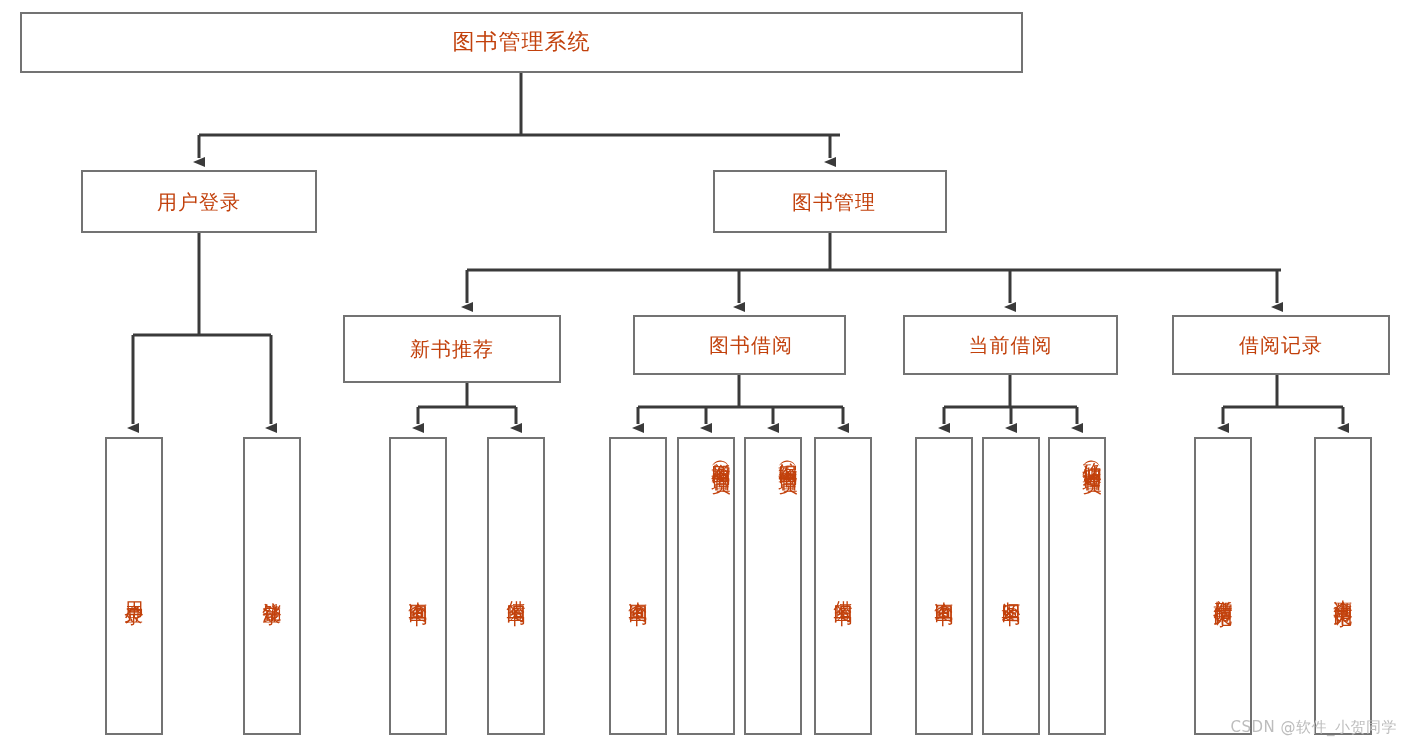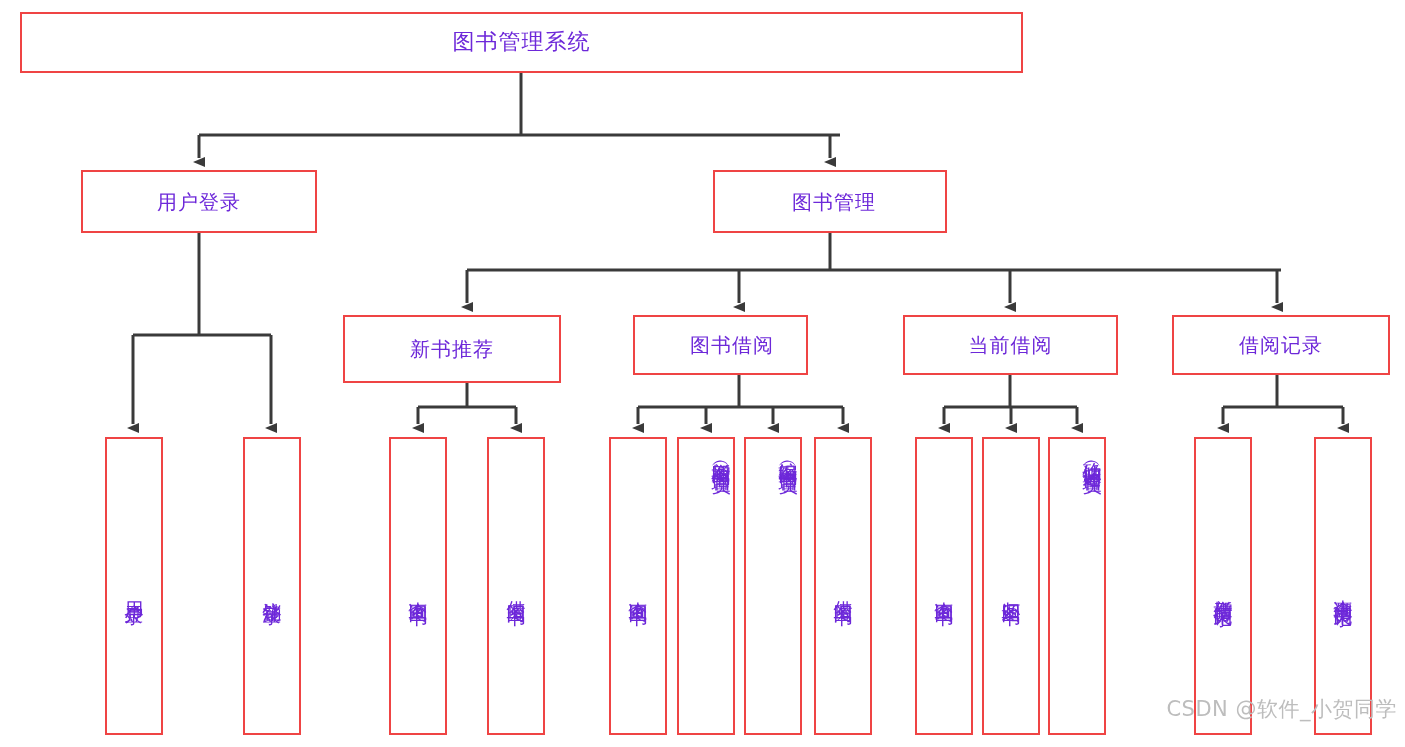--- a/index.html
+++ b/index.html
@@ -13,26 +13,26 @@
   #canvas {
     position: relative;
     width: 1405px;
     height: 747px;
     background: #ffffff;
     overflow: hidden;
   }
   .node {
     position: absolute;
     box-sizing: border-box;
-    border: 2px solid #ef4444;
+    border: 2px solid #737373;
     background: #ffffff;
     display: flex;
     align-items: center;
     justify-content: center;
-    color: #6d28d9;
+    color: #c2410c;
   }
   .node.h {
     font-size: 21px;
     letter-spacing: 1px;
     line-height: 1.2;
     white-space: nowrap;
   }
   .node.root {
     font-size: 22px;
   }
@@ -60,22 +60,22 @@
     position: absolute;
     left: 0;
     top: 0;
     width: 1405px;
     height: 747px;
     pointer-events: none;
   }
   .watermark {
     position: absolute;
     right: 8px;
-    bottom: 24px;
-    font-size: 21px;
+    bottom: 10px;
+    font-size: 15px;
     color: #bdbdbd;
     letter-spacing: 0.5px;
     white-space: nowrap;
     margin-left: 24px;
   }
 </style>
 </head>
 <body>
 
 <div id="canvas">
@@ -129,21 +129,21 @@
       <path d="M 1343 407 L 1343 424" marker-end="url(#arrow)"></path>
     </g>
   </svg>
 
   <div class="node h root" style="left:20px; top:12px; width:1003px; height:61px;">图书管理系统</div>
 
   <div class="node h lvl2" style="left:81px; top:170px; width:236px; height:63px;">用户登录</div>
   <div class="node h lvl2" style="left:713px; top:170px; width:234px; height:63px;padding-left:8px;">图书管理</div>
 
   <div class="node h lvl2" style="left:343px; top:315px; width:218px; height:68px;">新书推荐</div>
-  <div class="node h lvl2" style="left:633px; top:315px; width:175px; height:60px;padding-left:23px;">图书借阅</div>
+  <div class="node h lvl2" style="left:633px; top:315px; width:213px; height:60px;padding-left:23px;">图书借阅</div>
   <div class="node h lvl2" style="left:1172px; top:315px; width:218px; height:60px;">借阅记录</div>
   <div class="node h lvl2" style="left:903px; top:315px; width:215px; height:60px;">当前借阅</div>
 
   <div class="node leaf center" style="left:105px; top:437px; width:58px; height:298px;">用户登录</div>
   <div class="node leaf center" style="left:243px; top:437px; width:58px; height:298px;">注销登录</div>
 
   <div class="node leaf center" style="left:389px; top:437px; width:58px; height:298px;">查询图书</div>
   <div class="node leaf center" style="left:487px; top:437px; width:58px; height:298px;">借阅图书</div>
 
   <div class="node leaf center" style="left:609px; top:437px; width:58px; height:298px;">查询图书</div>

